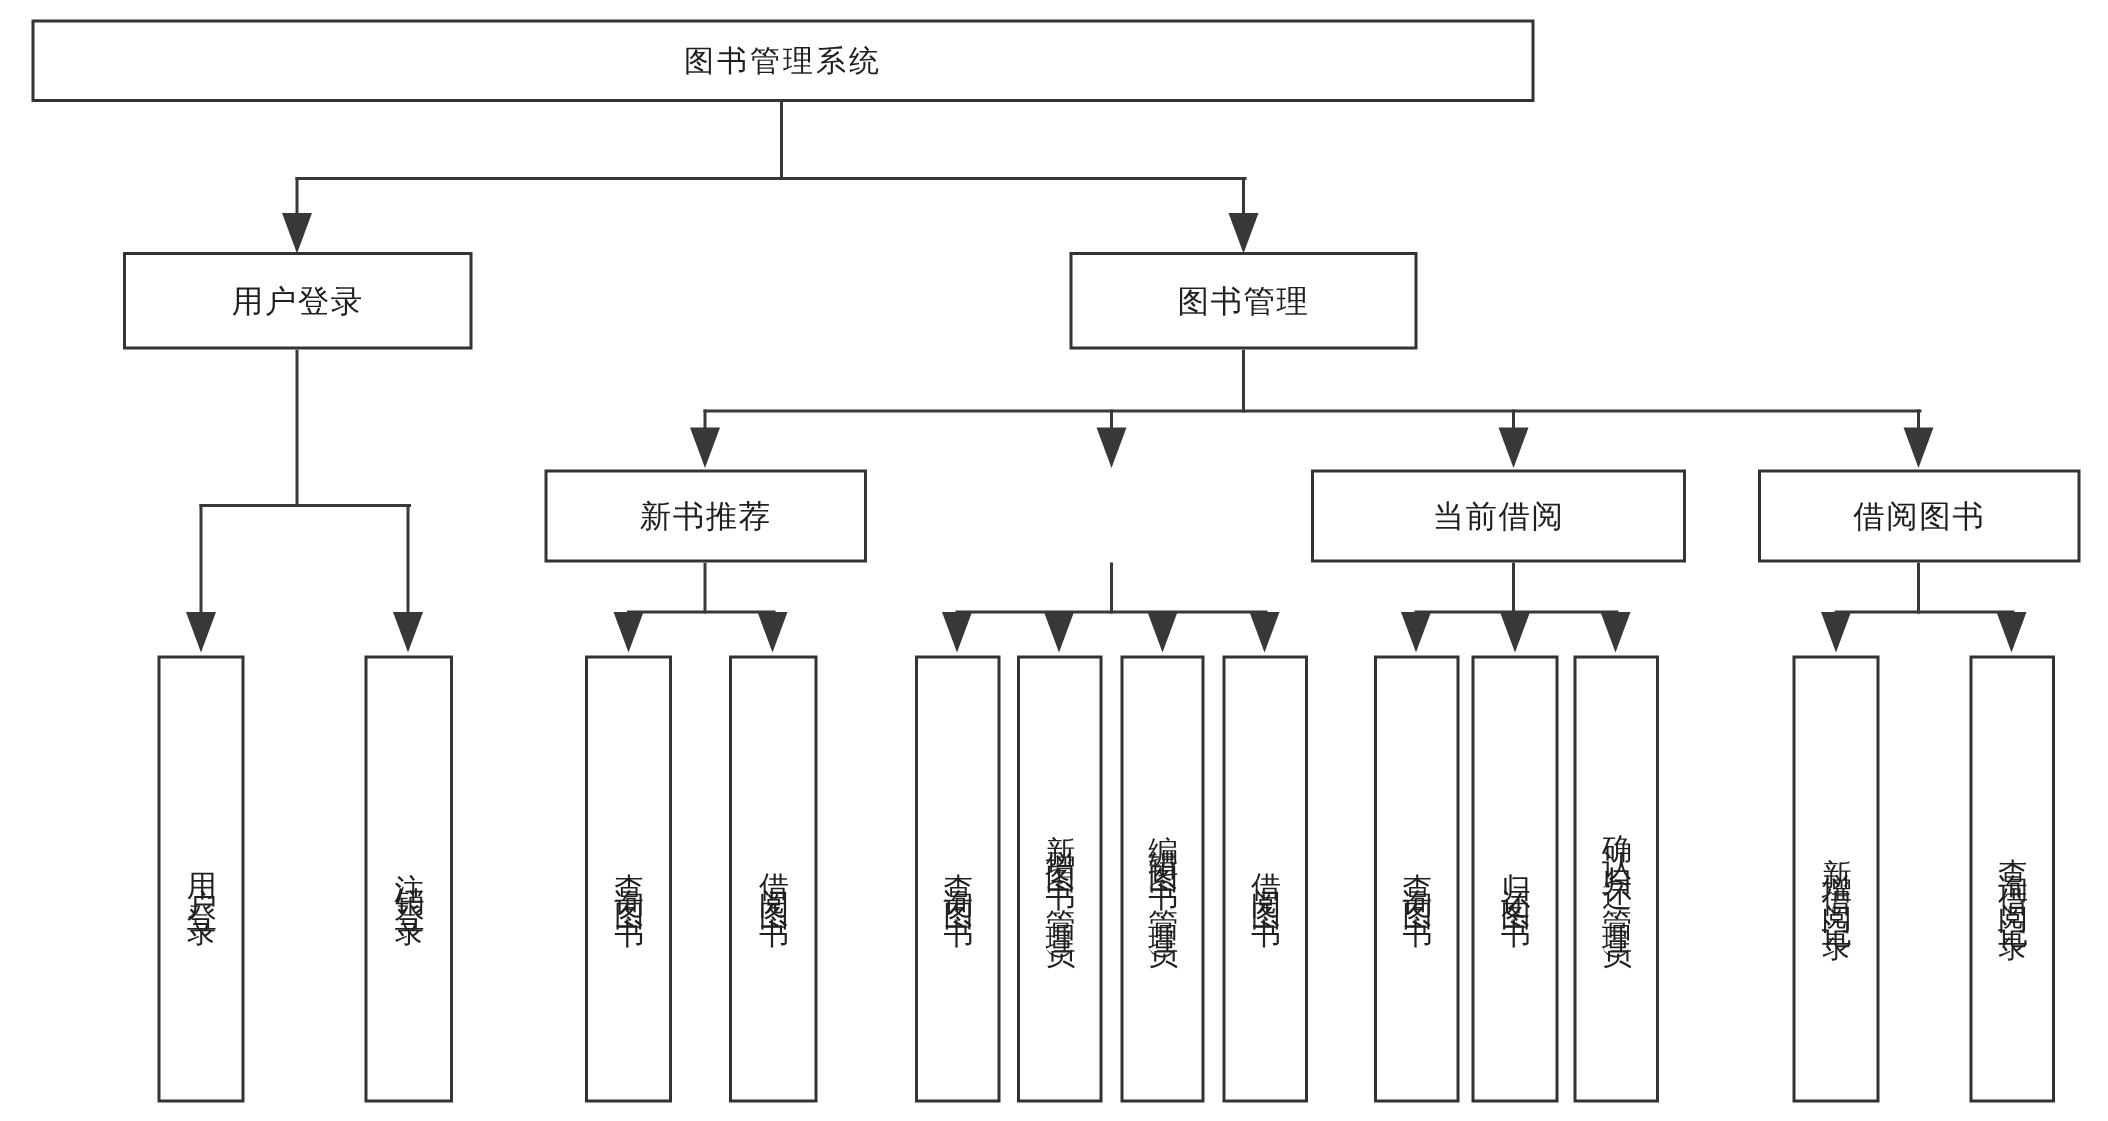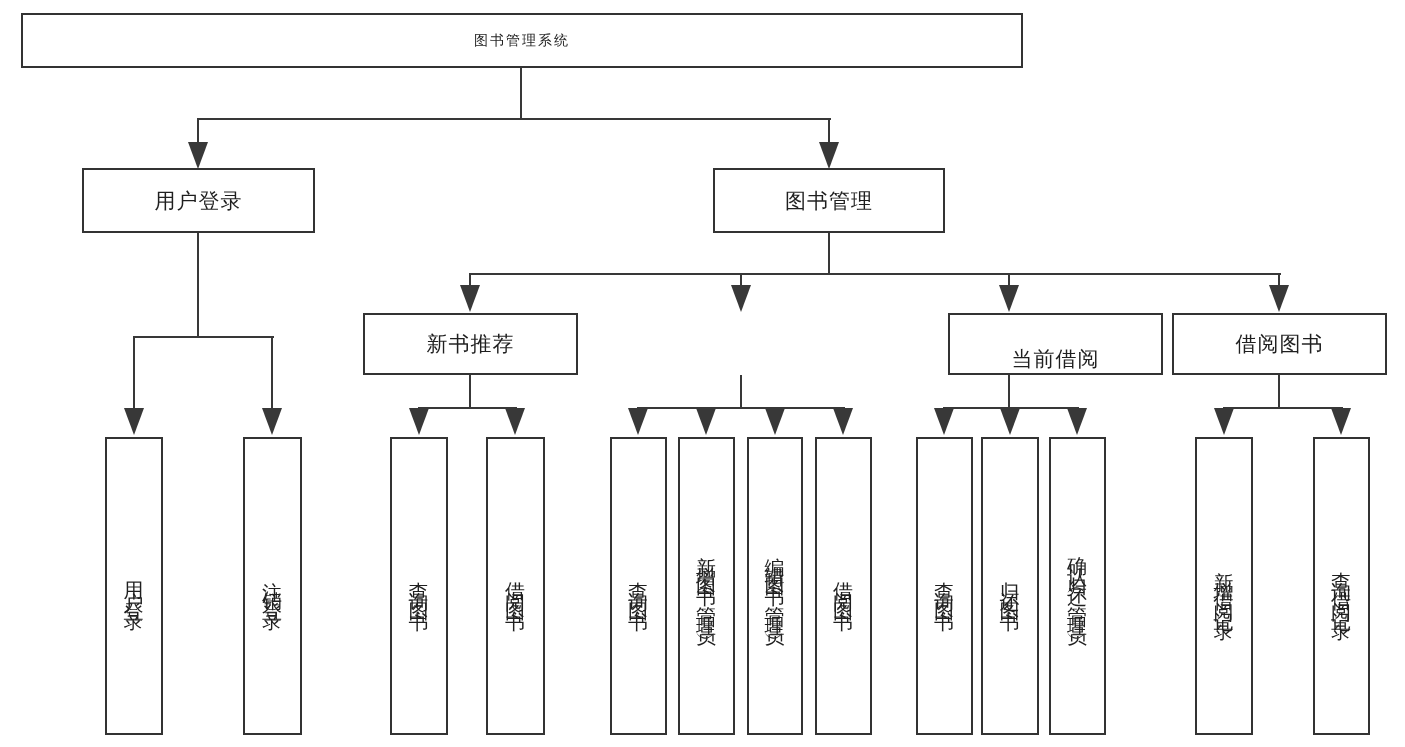--- a/index.html
+++ b/index.html
@@ -24,21 +24,21 @@
     align-items: center;
     justify-content: center;
     color: #1f1f1f;
   }
   .hlabel {
     font-size: 21px;
     letter-spacing: 1px;
     white-space: nowrap;
   }
   .root-label {
-    font-size: 14px;
+    font-size: 20px;
     letter-spacing: 2px;
   }
   .vtext {
     writing-mode: vertical-lr;
     text-orientation: mixed;
     font-size: 20px;
     letter-spacing: 10px;
     line-height: 1;
     white-space: nowrap;
   }
@@ -125,21 +125,21 @@
   <div class="box" style="left:82px;top:168px;width:233px;height:65px;">
     <span class="hlabel">用户登录</span>
   </div>
   <div class="box" style="left:713px;top:168px;width:232px;height:65px;">
     <span class="hlabel">图书管理</span>
   </div>
 
   <div class="box" style="left:363px;top:313px;width:215px;height:62px;font-family:Liberation Serif, serif;">
     <span class="hlabel">新书推荐</span>
   </div>
-  <div class="box" style="left:948px;top:313px;width:215px;height:62px;align-items:flex-end;">
+  <div class="box" style="left:874px;top:313px;width:250px;height:62px;">
     <span class="hlabel">当前借阅</span>
   </div>
   <div class="box" style="left:1172px;top:313px;width:215px;height:62px;">
     <span class="hlabel">借阅图书</span>
   </div>
 
   <div class="box" style="left:105px;top:437px;width:58px;height:298px;">
     <span class="vtext">用户登录</span>
   </div>
   <div class="box" style="left:243px;top:437px;width:59px;height:298px;">

